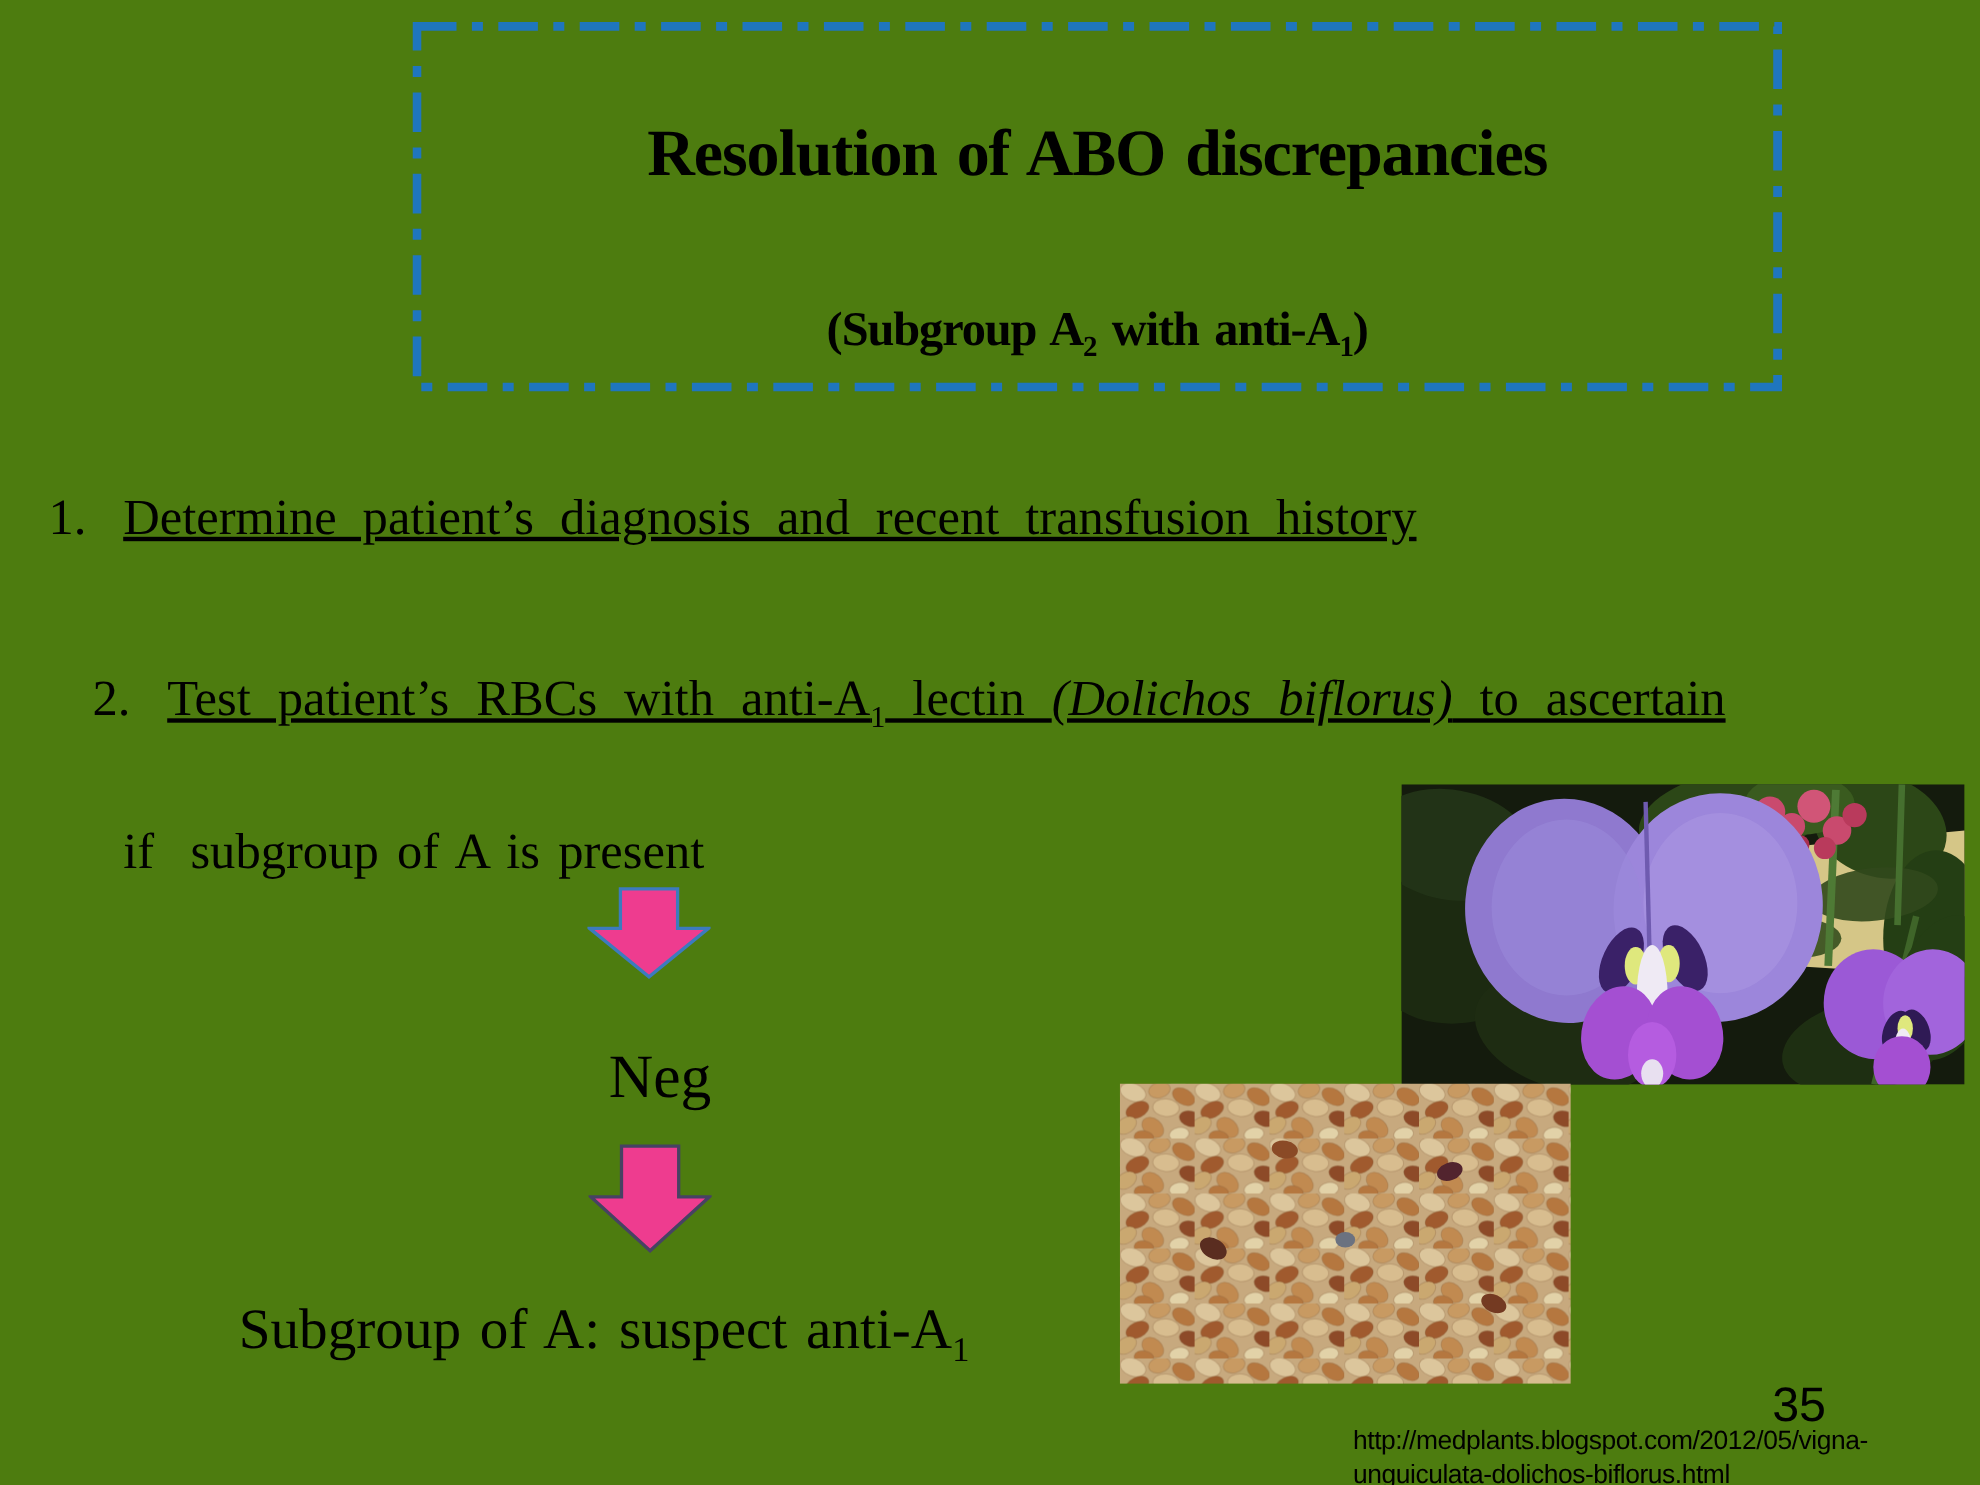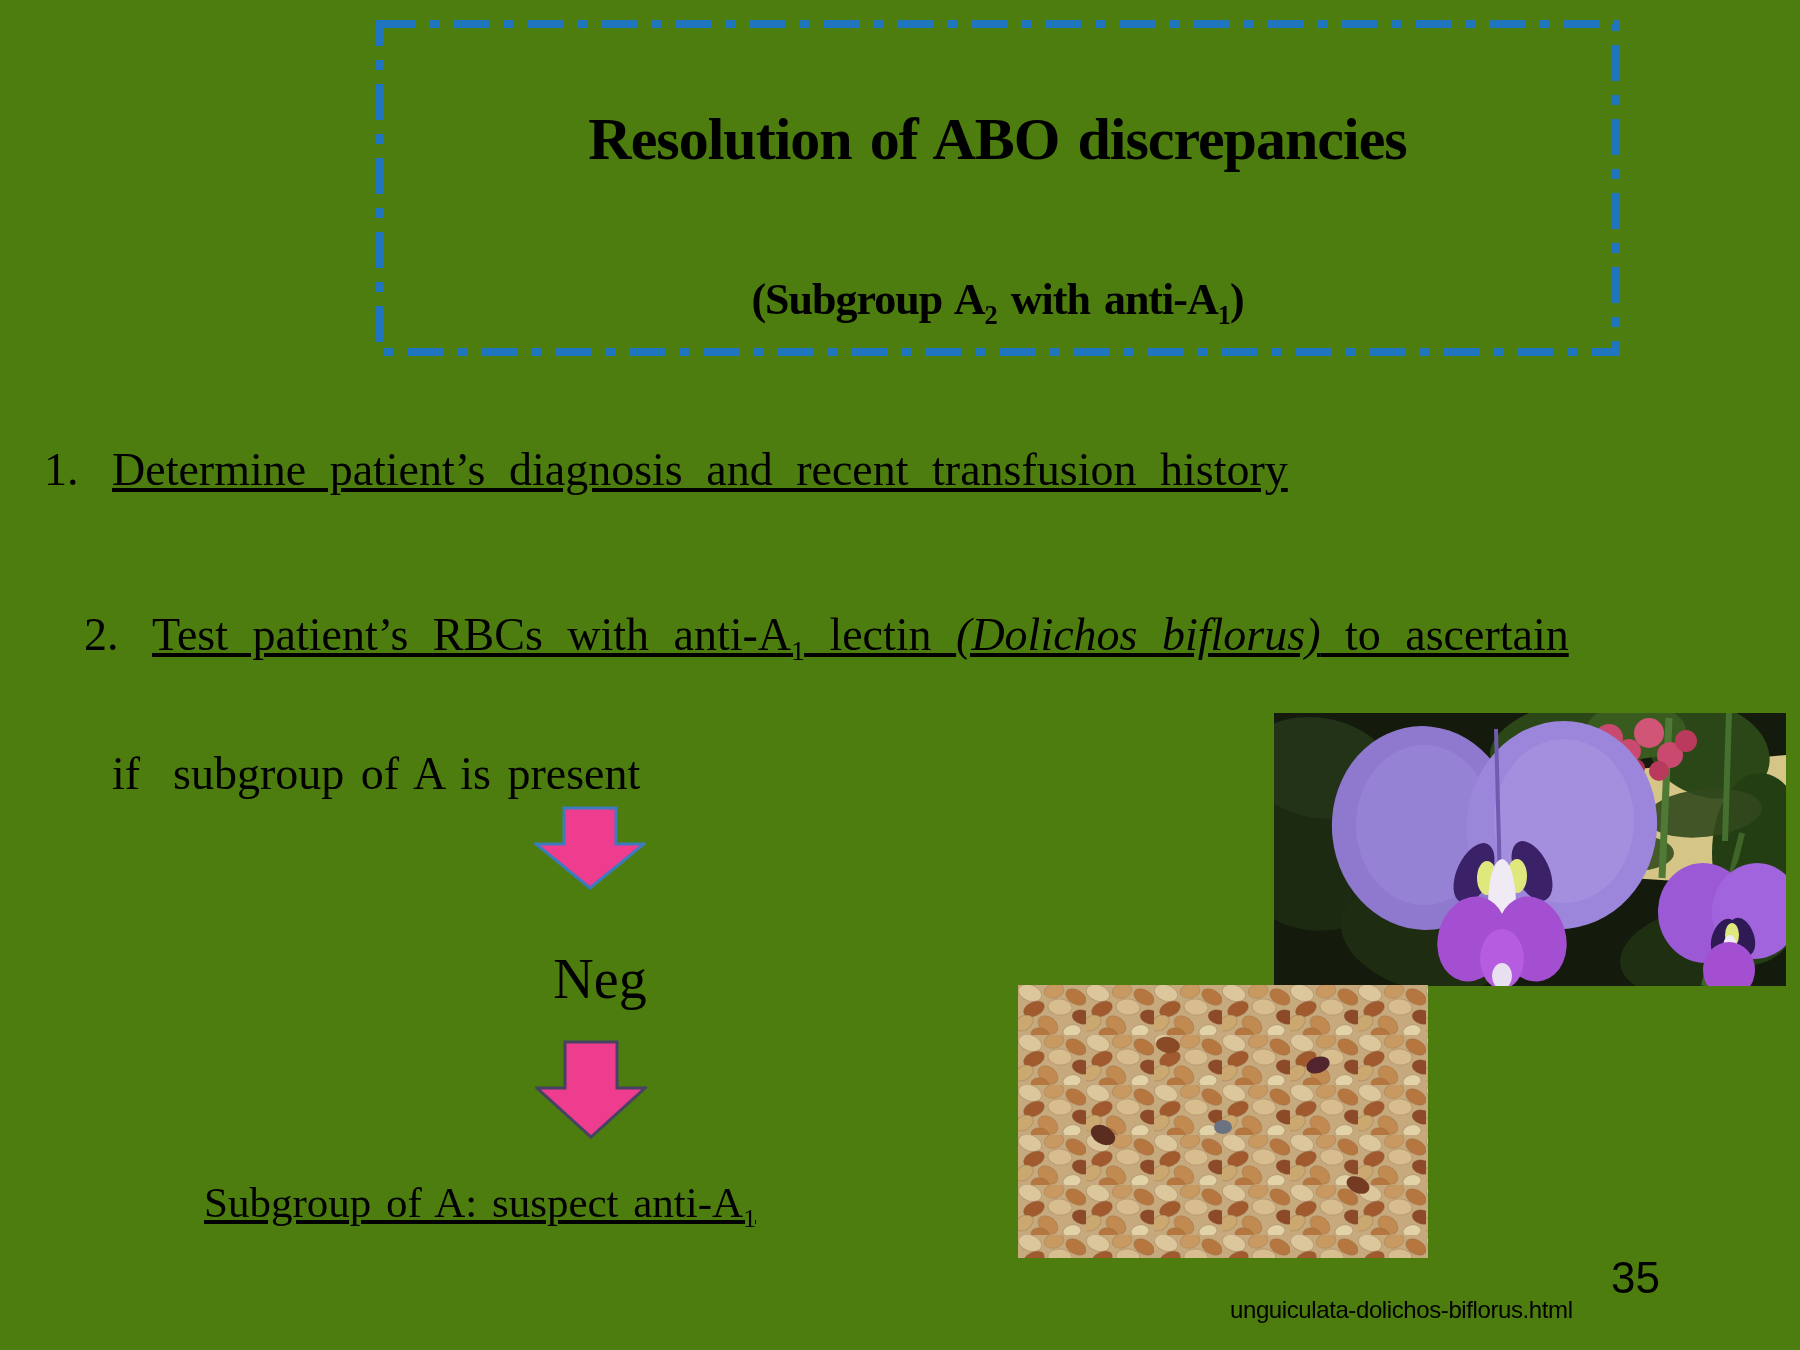--- a/index.html
+++ b/index.html
@@ -30,22 +30,22 @@
     white-space:pre;word-spacing:5px;margin-top:14px;
   }
   
   .arrow1{position:absolute;left:534px;top:806px;width:112px;height:84px;}
   .arrow2{position:absolute;left:535px;top:1040px;width:112px;height:100px;}
   .neg{
     position:absolute;left:510px;top:946px;width:180px;text-align:center;
     font-size:56px;line-height:1.2;
   }
   .conclusion{
-    position:absolute;left:204px;top:1176px;font-size:43px;line-height:1.25;
-    word-spacing:4px;white-space:nowrap;text-decoration:underline;
+    position:absolute;left:217px;top:1176px;font-size:52px;line-height:1.25;
+    word-spacing:4px;white-space:nowrap;
   }
   
   .flower-photo{position:absolute;left:1274px;top:713px;width:512px;height:273px;}
   .seeds-photo{position:absolute;left:1018px;top:985px;width:410px;height:273px;}
   .flower-photo svg,.seeds-photo svg{display:block;}
   
   .page-number{
     position:absolute;left:1480px;top:1254px;width:180px;text-align:right;
     font-family:"Liberation Sans","DejaVu Sans",sans-serif;font-size:44px;line-height:1.1;
   }
@@ -171,16 +171,17 @@
       <ellipse cx="85" cy="150" rx="13" ry="9" fill="#5a2d20" transform="rotate(30 85 150)"></ellipse>
       <ellipse cx="205" cy="142" rx="9" ry="7" fill="#6b7280"></ellipse>
       <ellipse cx="300" cy="80" rx="12" ry="8" fill="#52242e" transform="rotate(-20 300 80)"></ellipse>
       <ellipse cx="150" cy="60" rx="12" ry="8" fill="#8a4a26" transform="rotate(10 150 60)"></ellipse>
       <ellipse cx="340" cy="200" rx="12" ry="8" fill="#743a22" transform="rotate(25 340 200)"></ellipse>
     </svg>
   </div>
 
   <div class="page-number">35</div>
   <div class="citation">
+    <div>http://medplants.blogspot.com/2012/05/vigna-</div>
     <div>unguiculata-dolichos-biflorus.html</div>
   </div>
 
 </div>
 
 </body></html>

